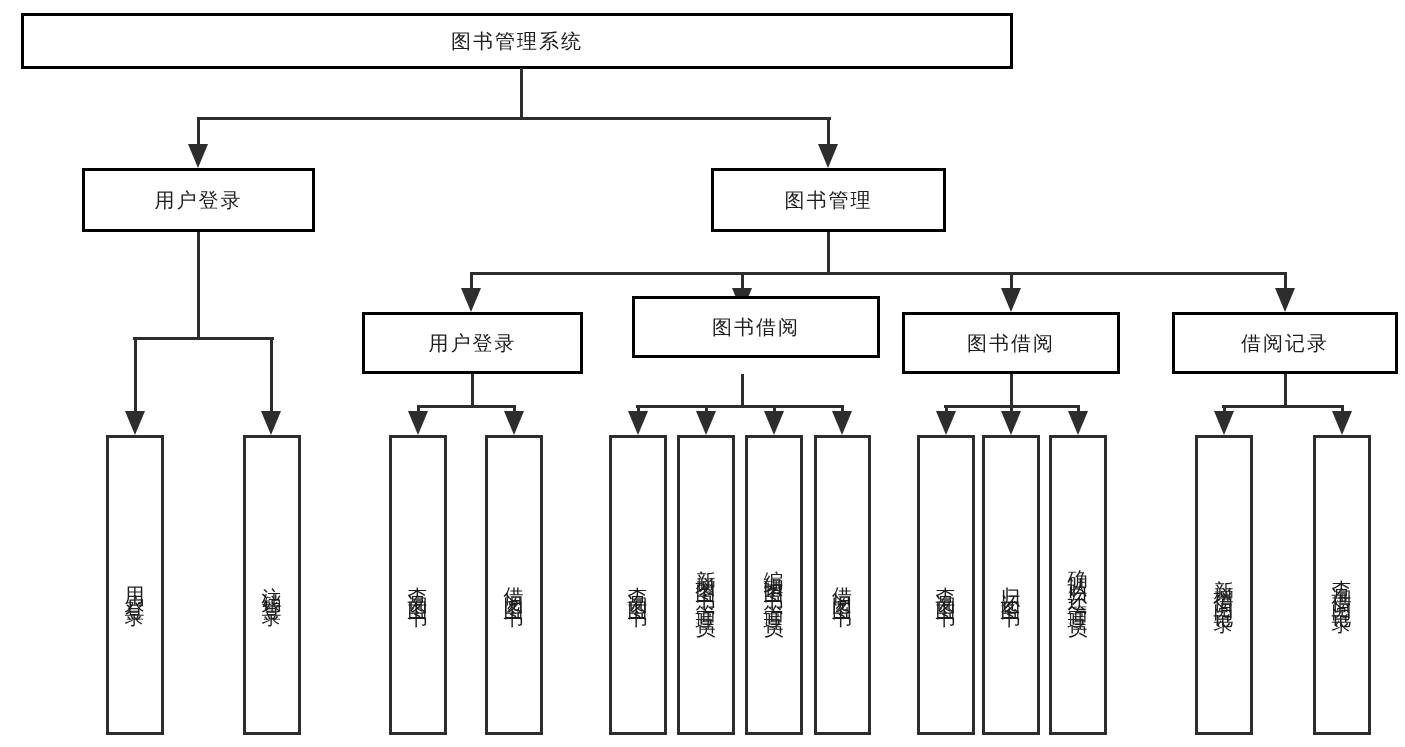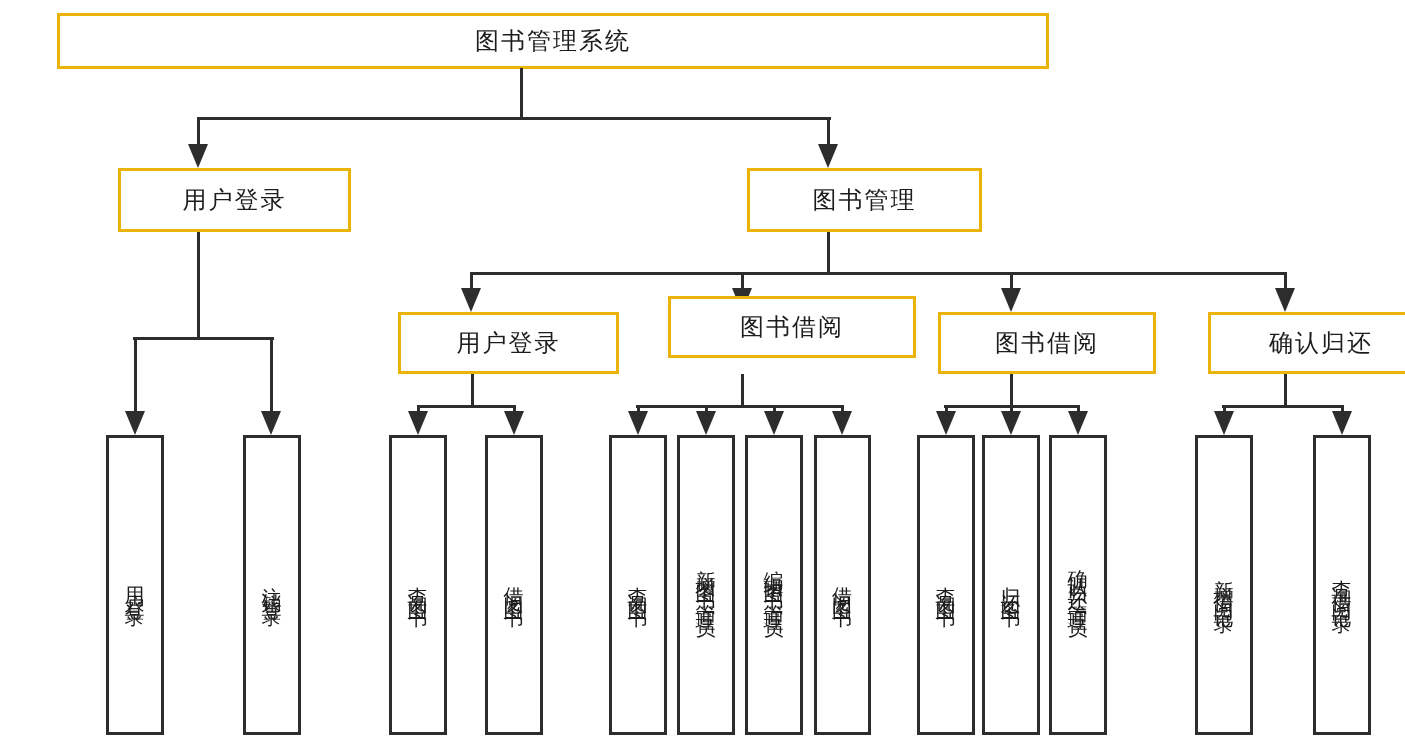--- a/index.html
+++ b/index.html
@@ -1,23 +1,23 @@
 <!DOCTYPE html>
 <html><head>
 <meta charset="utf-8">
 <style>
   html,body{margin:0;padding:0;background:#ffffff;}
   .canvas{
     position:relative;width:1405px;height:747px;background:#ffffff;
     font-family:"Liberation Sans","DejaVu Sans",sans-serif;color:#1c1c1c;overflow:hidden;
   }
   .hbox{
-    position:absolute;box-sizing:border-box;border:3px solid #eab308;background:#ffffff;
+    position:absolute;box-sizing:border-box;border:3px solid #000000;background:#ffffff;
     display:flex;align-items:center;justify-content:center;
-    font-size:24px;letter-spacing:2px;white-space:nowrap;margin-left:36px;
+    font-size:20px;letter-spacing:2px;white-space:nowrap;
   }
   .vbox{
     position:absolute;box-sizing:border-box;border:3px solid #2d2d2d;background:#ffffff;
     display:flex;align-items:center;justify-content:center;
     writing-mode:vertical-rl;text-orientation:mixed;
     font-size:20px;letter-spacing:7px;line-height:1.1;white-space:nowrap;
   }
   .hline{position:absolute;height:3px;background:#2d2d2d;}
   .vline{position:absolute;width:3px;background:#2d2d2d;}
   .ahead{position:absolute;width:0;height:0;border-left:10px solid transparent;border-right:10px solid transparent;border-top:24px solid #2d2d2d;}
@@ -54,21 +54,21 @@
   <div class="vline" style="left:741px;top:272px;height:18px"></div>
   <div class="ahead" style="left:732px;top:288px"></div>
   <div class="vline" style="left:1010px;top:272px;height:18px"></div>
   <div class="ahead" style="left:1001px;top:288px"></div>
   <div class="vline" style="left:1284px;top:272px;height:18px"></div>
   <div class="ahead" style="left:1275px;top:288px"></div>
 
   <div class="hbox" style="left:362px;top:312px;width:221px;height:62px">用户登录</div>
   <div class="hbox" style="left:632px;top:296px;width:248px;height:62px">图书借阅</div>
   <div class="hbox" style="left:902px;top:312px;width:218px;height:62px">图书借阅</div>
-  <div class="hbox" style="left:1172px;top:312px;width:226px;height:62px">确认归还</div>
+  <div class="hbox" style="left:1172px;top:312px;width:226px;height:62px">借阅记录</div>
 
   <div class="vline" style="left:471px;top:374px;height:31px"></div>
   <div class="hline" style="left:417px;top:405px;width:99px"></div>
   <div class="vline" style="left:417px;top:405px;height:8px"></div>
   <div class="ahead" style="left:408px;top:411px"></div>
   <div class="vline" style="left:513px;top:405px;height:8px"></div>
   <div class="ahead" style="left:504px;top:411px"></div>
 
   <div class="vline" style="left:741px;top:374px;height:31px"></div>
   <div class="hline" style="left:636px;top:405px;width:208px"></div>

